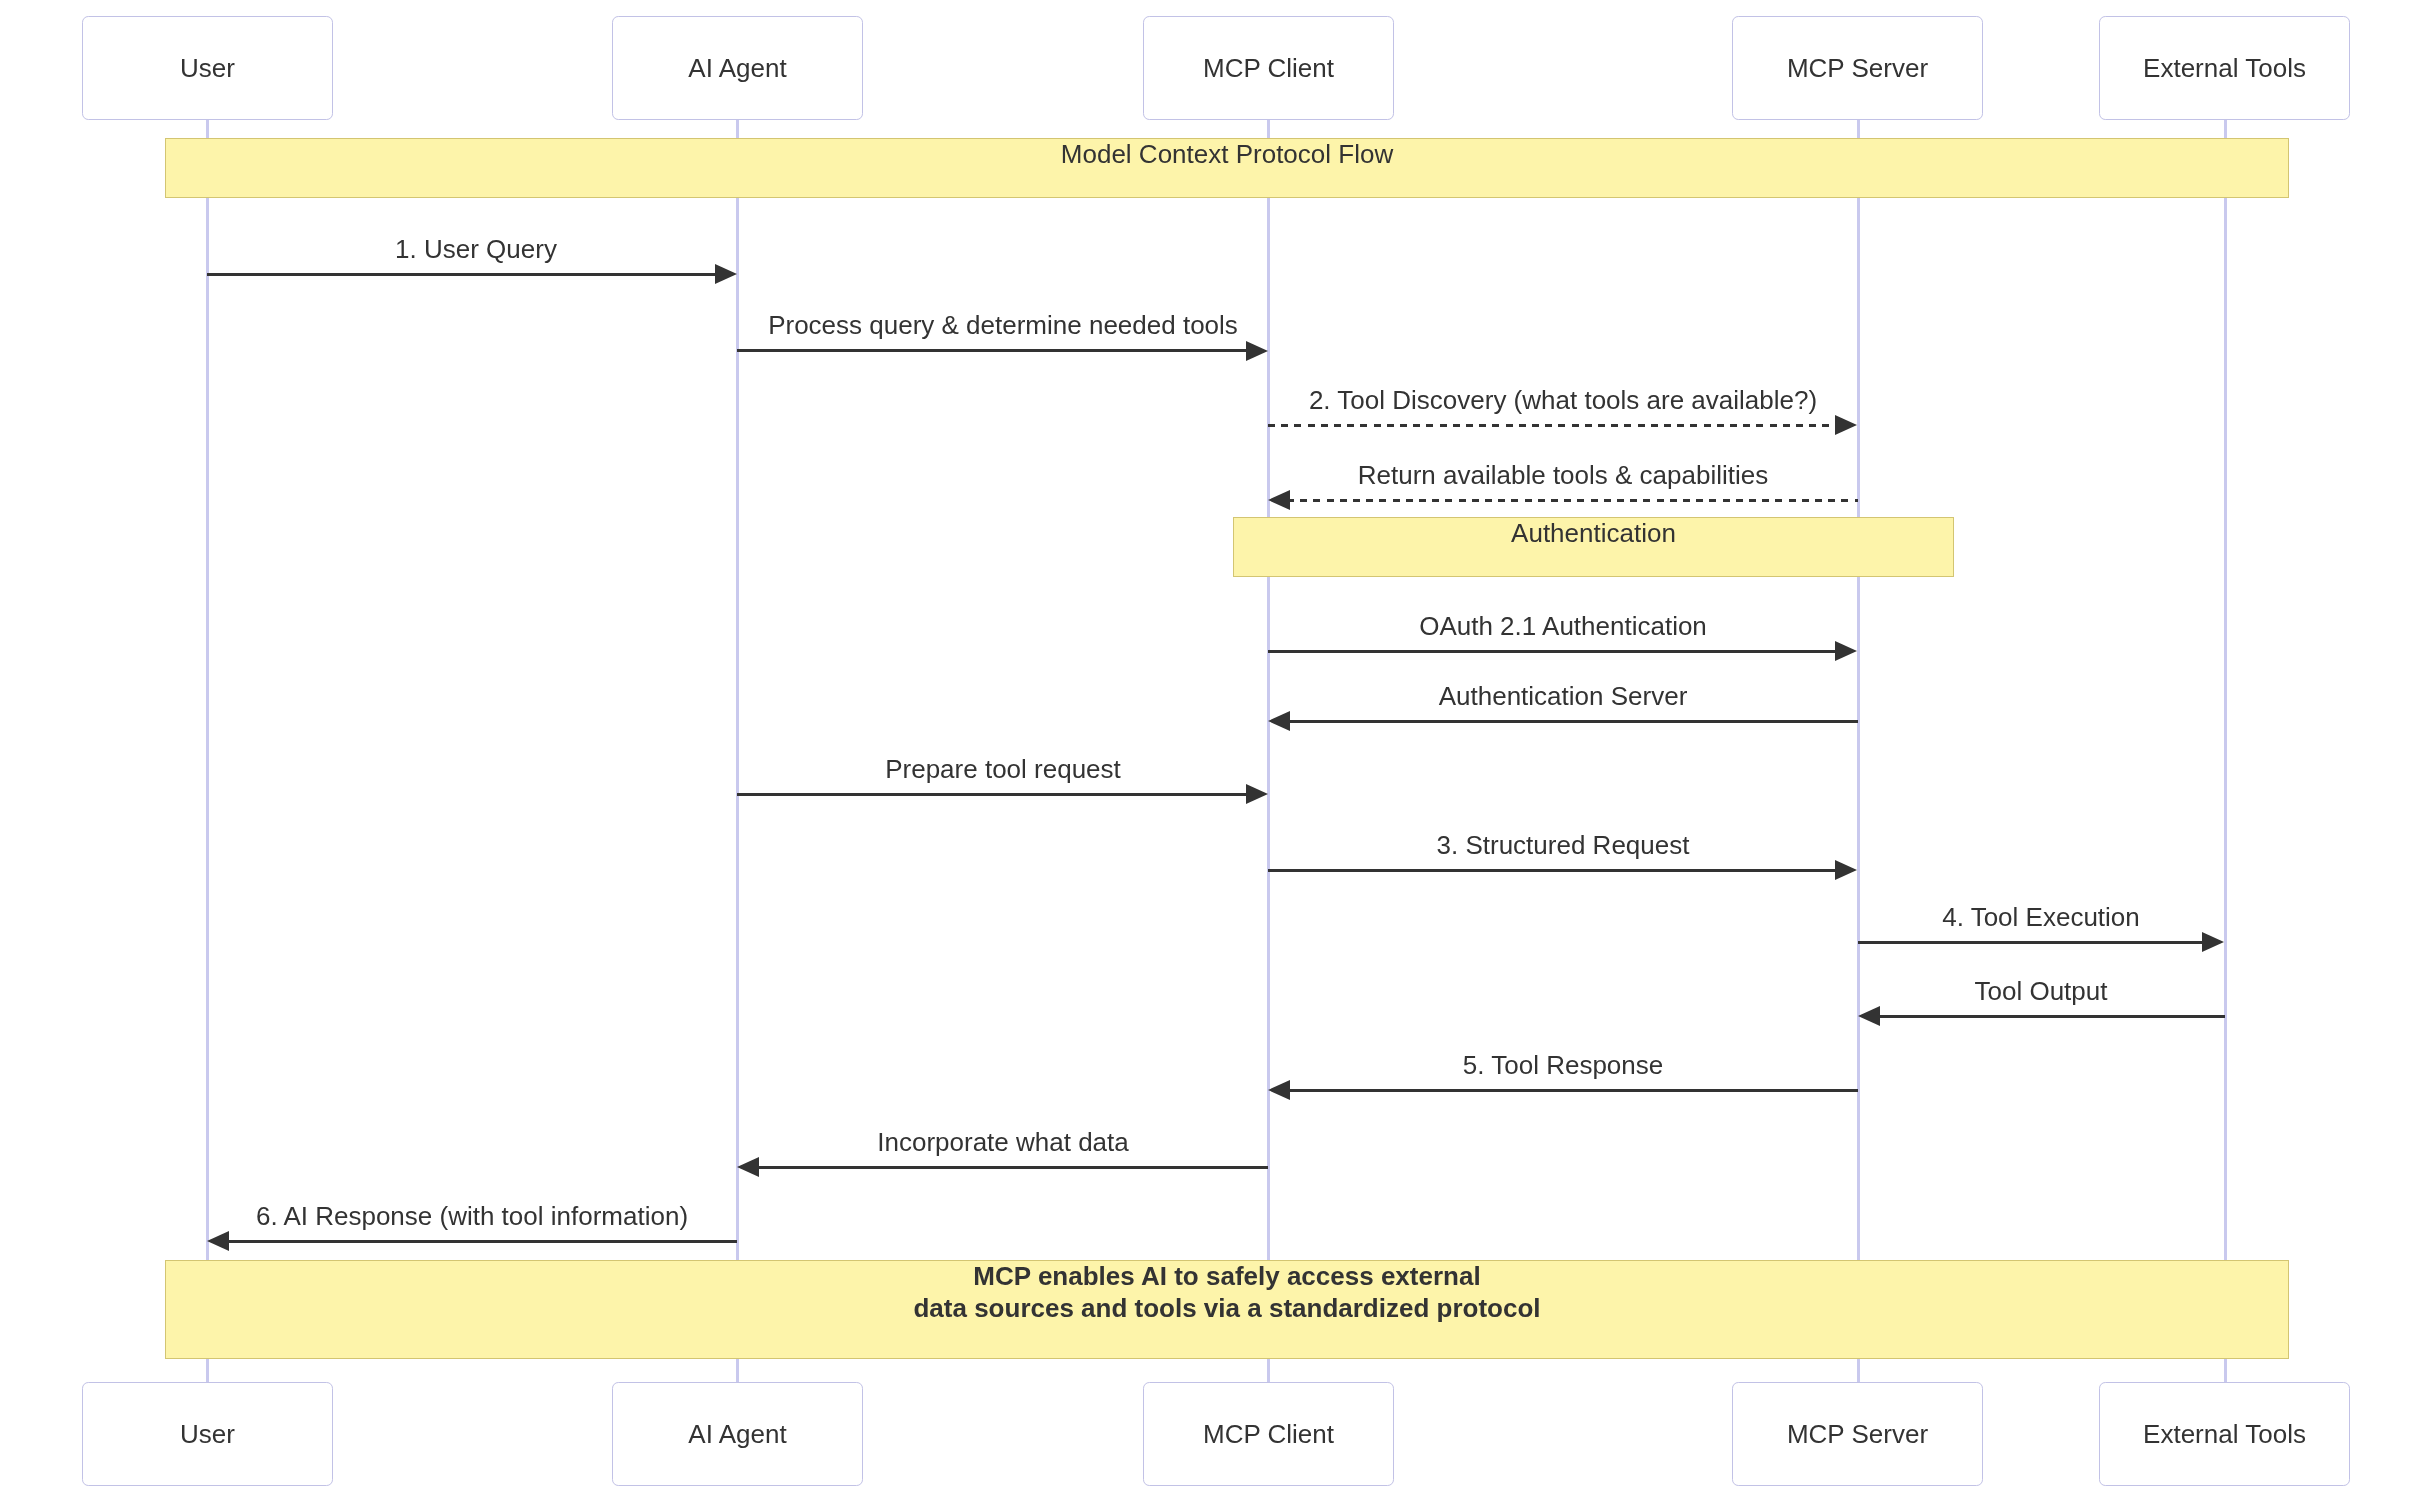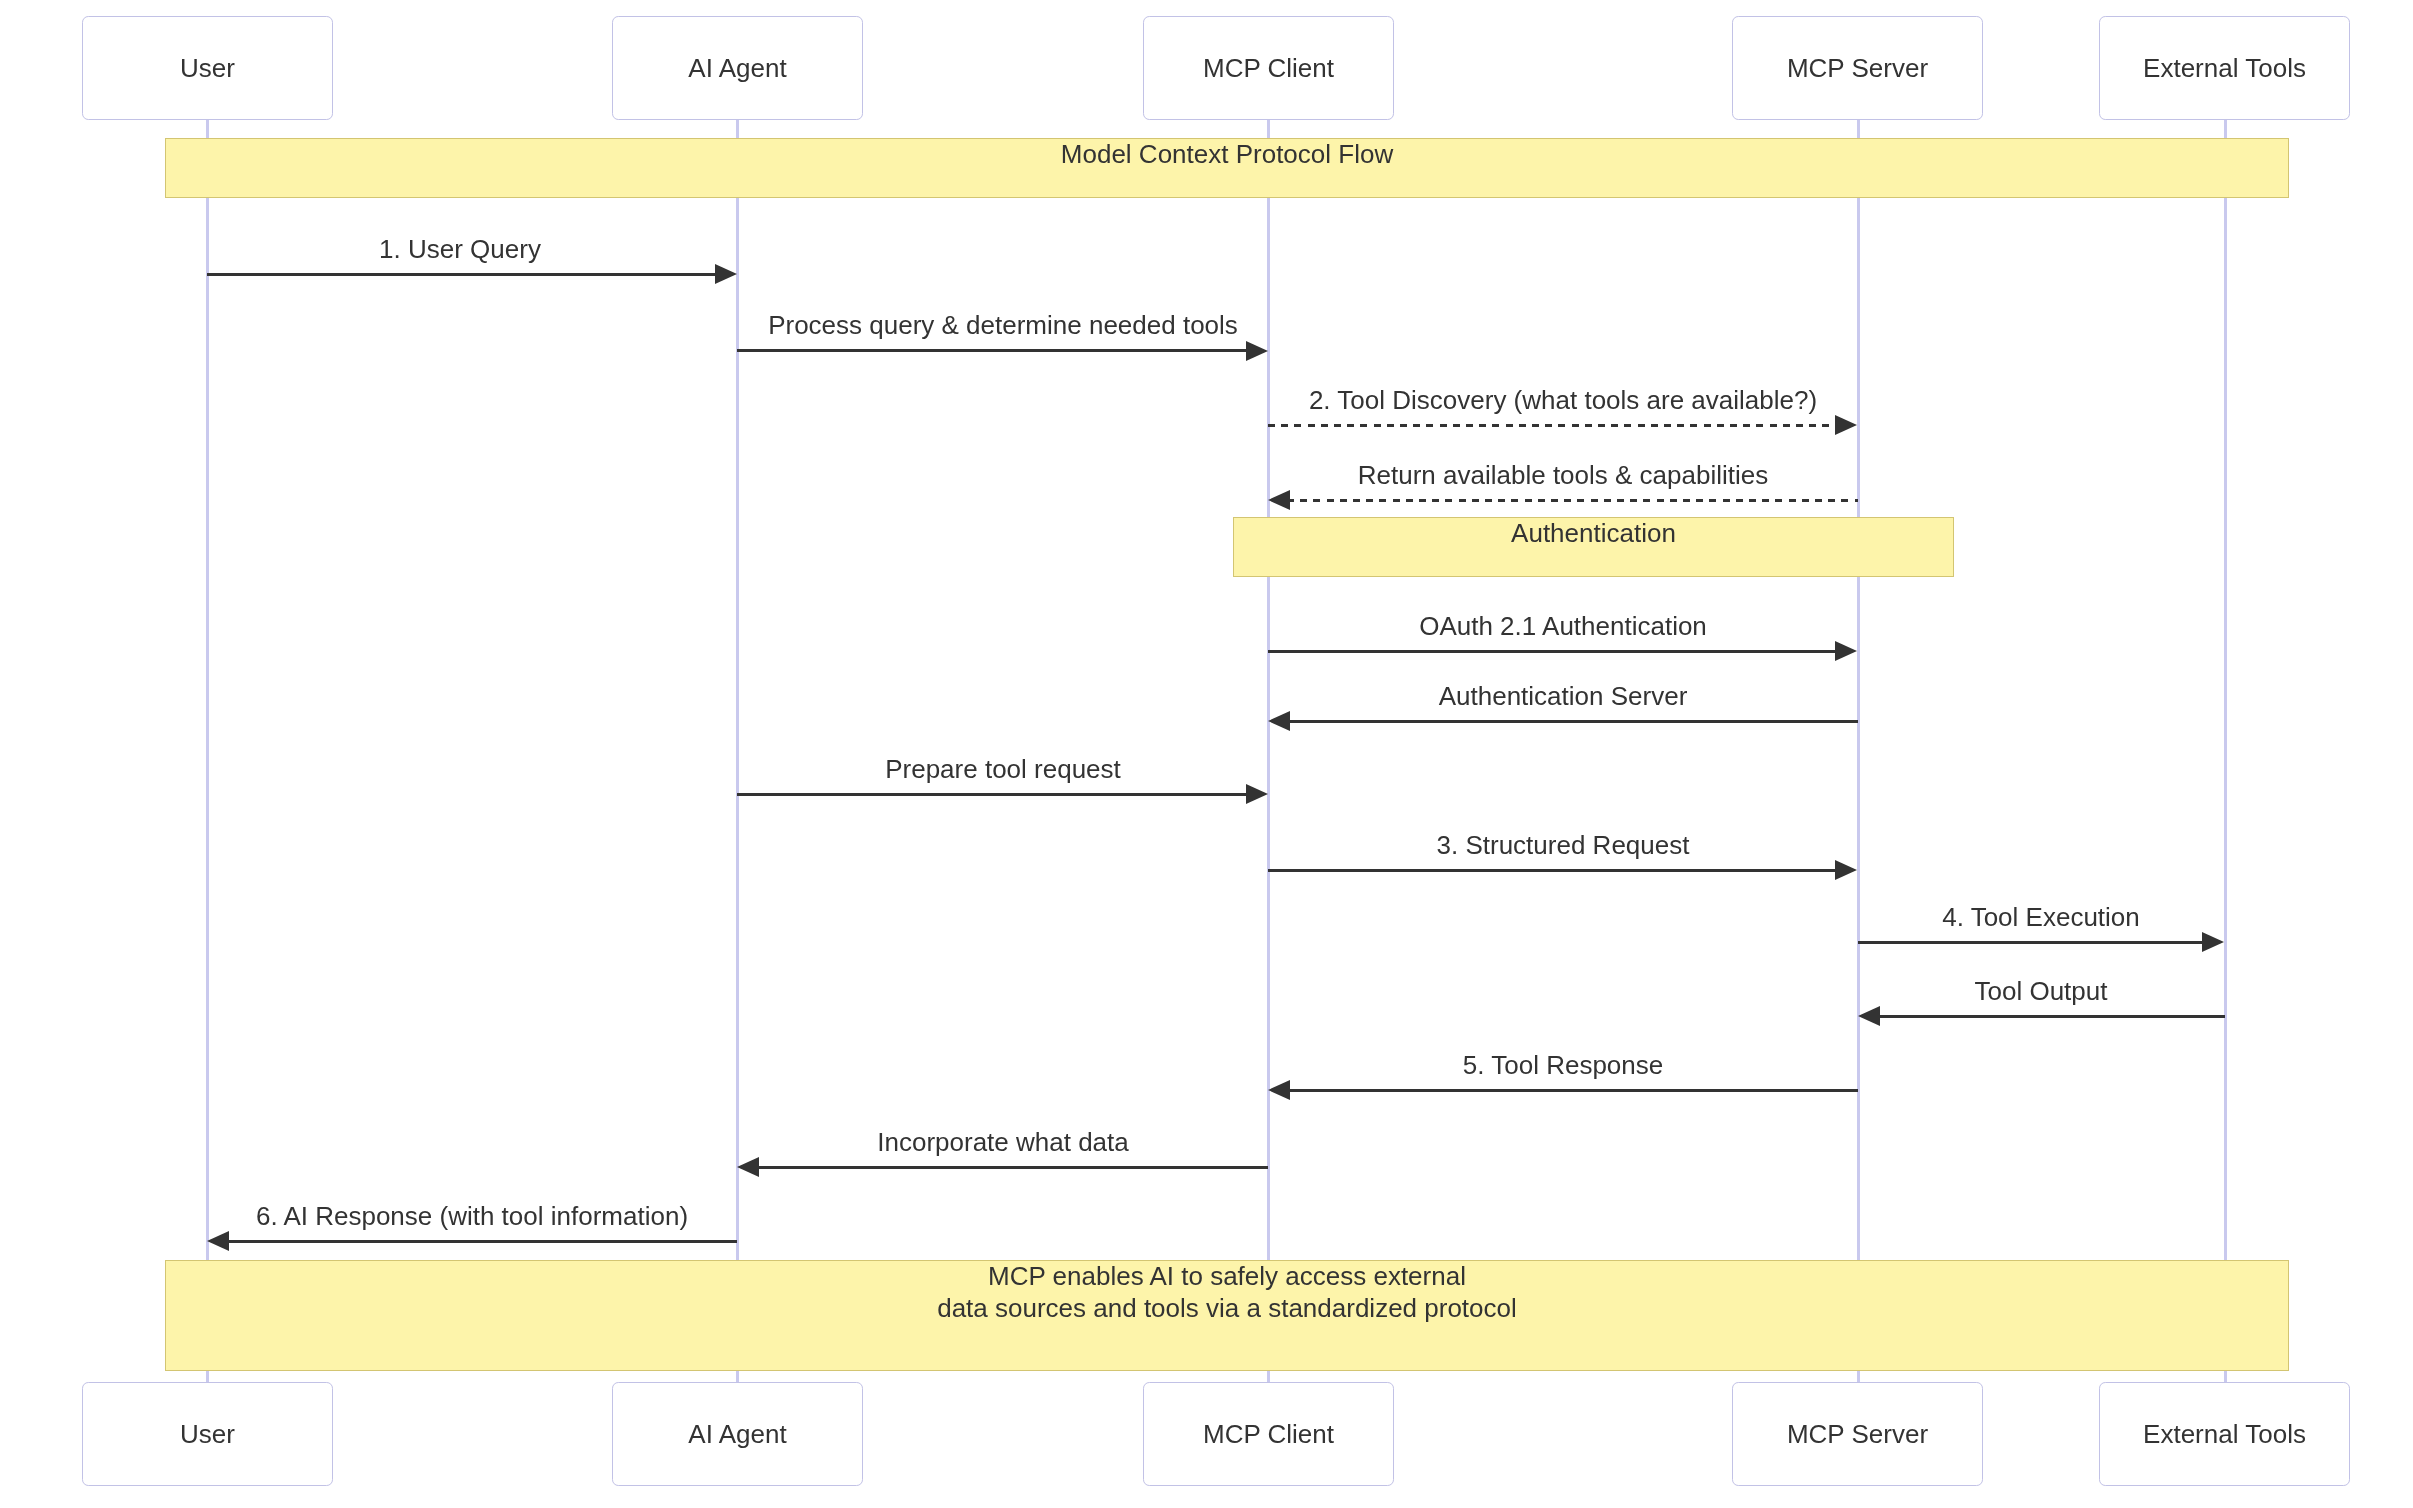--- a/index.html
+++ b/index.html
@@ -35,21 +35,21 @@
     display:flex;
     flex-direction:column;
     align-items:center;
     font-size:26px;
     line-height:1.22;
     text-align:center;
     box-sizing:border-box;
   }
   #title-note{left:165px;top:138px;width:2124px;height:60px;}
   #auth-note{left:1233px;top:517px;width:721px;height:60px;}
-  #footer-note{left:165px;top:1260px;width:2124px;height:111px;}
+  #footer-note{left:165px;top:1260px;width:2124px;height:99px;font-weight:bold;}
   .actor-box{
     position:absolute;
     width:251px;height:104px;
     background:var(--actor-fill);
     border:1.9px solid var(--actor-border);
     border-radius:6.3px;
     display:flex;
     align-items:center;
     justify-content:center;
     font-size:26px;
@@ -121,21 +121,21 @@
       </div>
       <div class="lifeline" style="left: 2224px; top: 119px; height: 1263px;"></div>
       <div class="actor-box" style="left: 2099px; top: 16.3px;">
         <span>External Tools</span>
       </div>
       <div class="actor-box" style="left: 2099px; top: 1382px;">
         <span>External Tools</span>
       </div>
     </div>
   <div id="messages-layer">
-      <div class="msg-label" style="left: 20px; top: 234px;">1. User Query</div>
+      <div class="msg-label" style="left: 36px; top: 234px;">1. User Query</div>
       <div class="msg-line" style="top: 273px; left: 207px; width: 511px;"></div>
       <div class="arrowhead right" style="top: 264px; left: 715px;"></div>
       <div class="msg-label" style="left: 563px; top: 310px; text-align: right;">Process query &amp; determine needed tools</div>
       <div class="msg-line" style="top: 349px; left: 737px; width: 512px;"></div>
       <div class="arrowhead right" style="top: 341px; left: 1246px;"></div>
       <div class="msg-label" style="left: 1123px; top: 385px;">2. Tool Discovery (what tools are available?)</div>
       <div class="msg-line dashed" style="top: 424px; left: 1268px; width: 571px;"></div>
       <div class="arrowhead right" style="top: 415px; left: 1835px;"></div>
       <div class="msg-label" style="left: 1123px; top: 460px;">Return available tools &amp; capabilities</div>
       <div class="msg-line dashed" style="top: 499px; left: 1287px; width: 571px;"></div>

